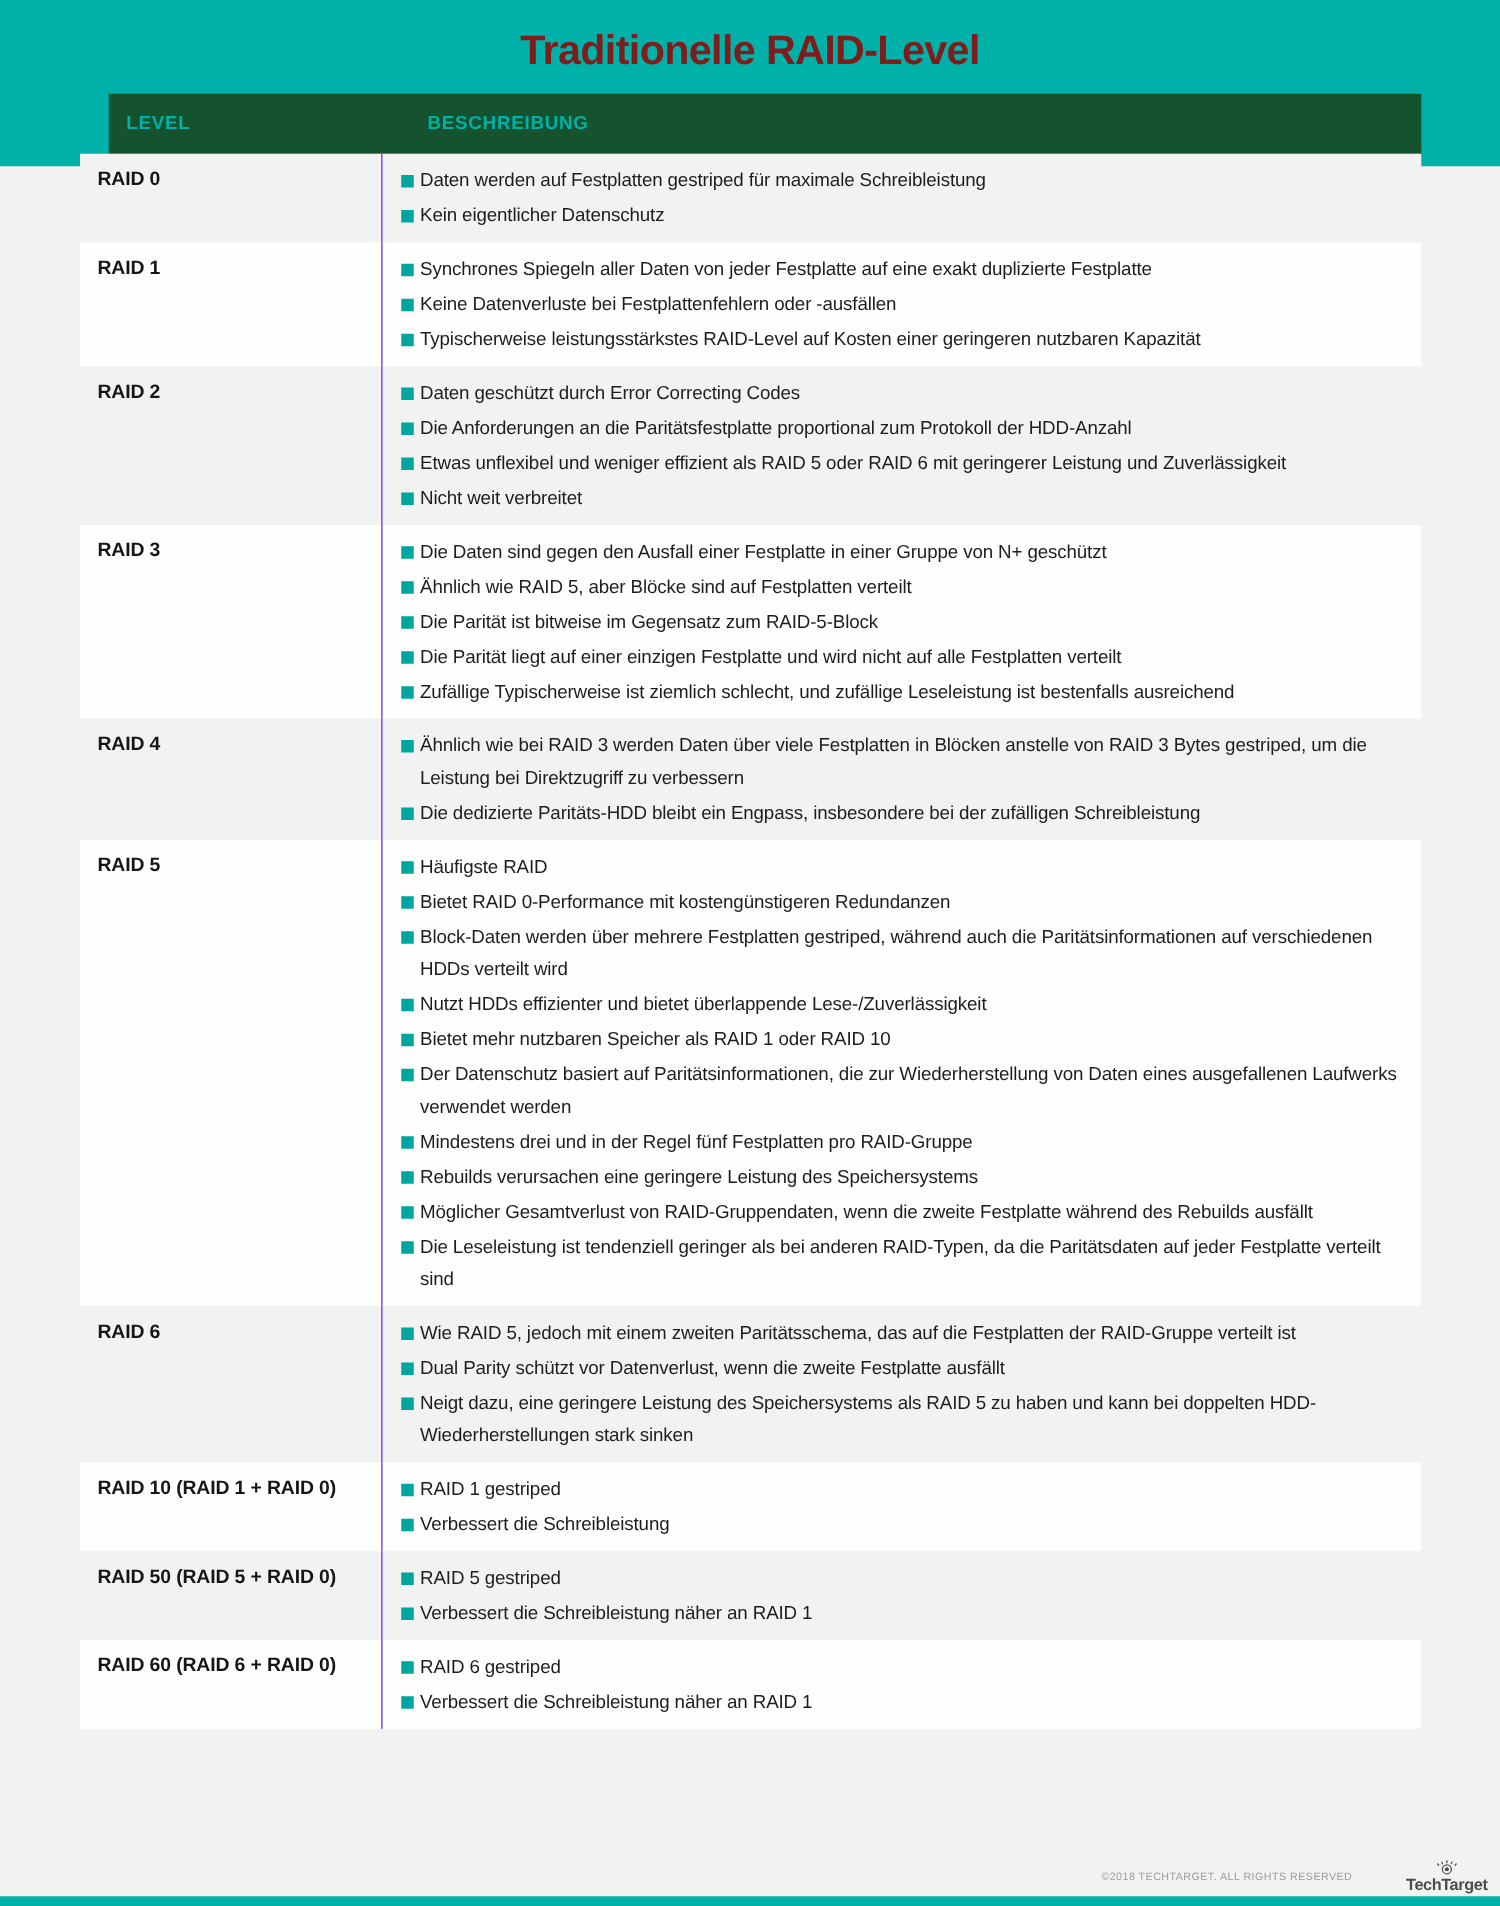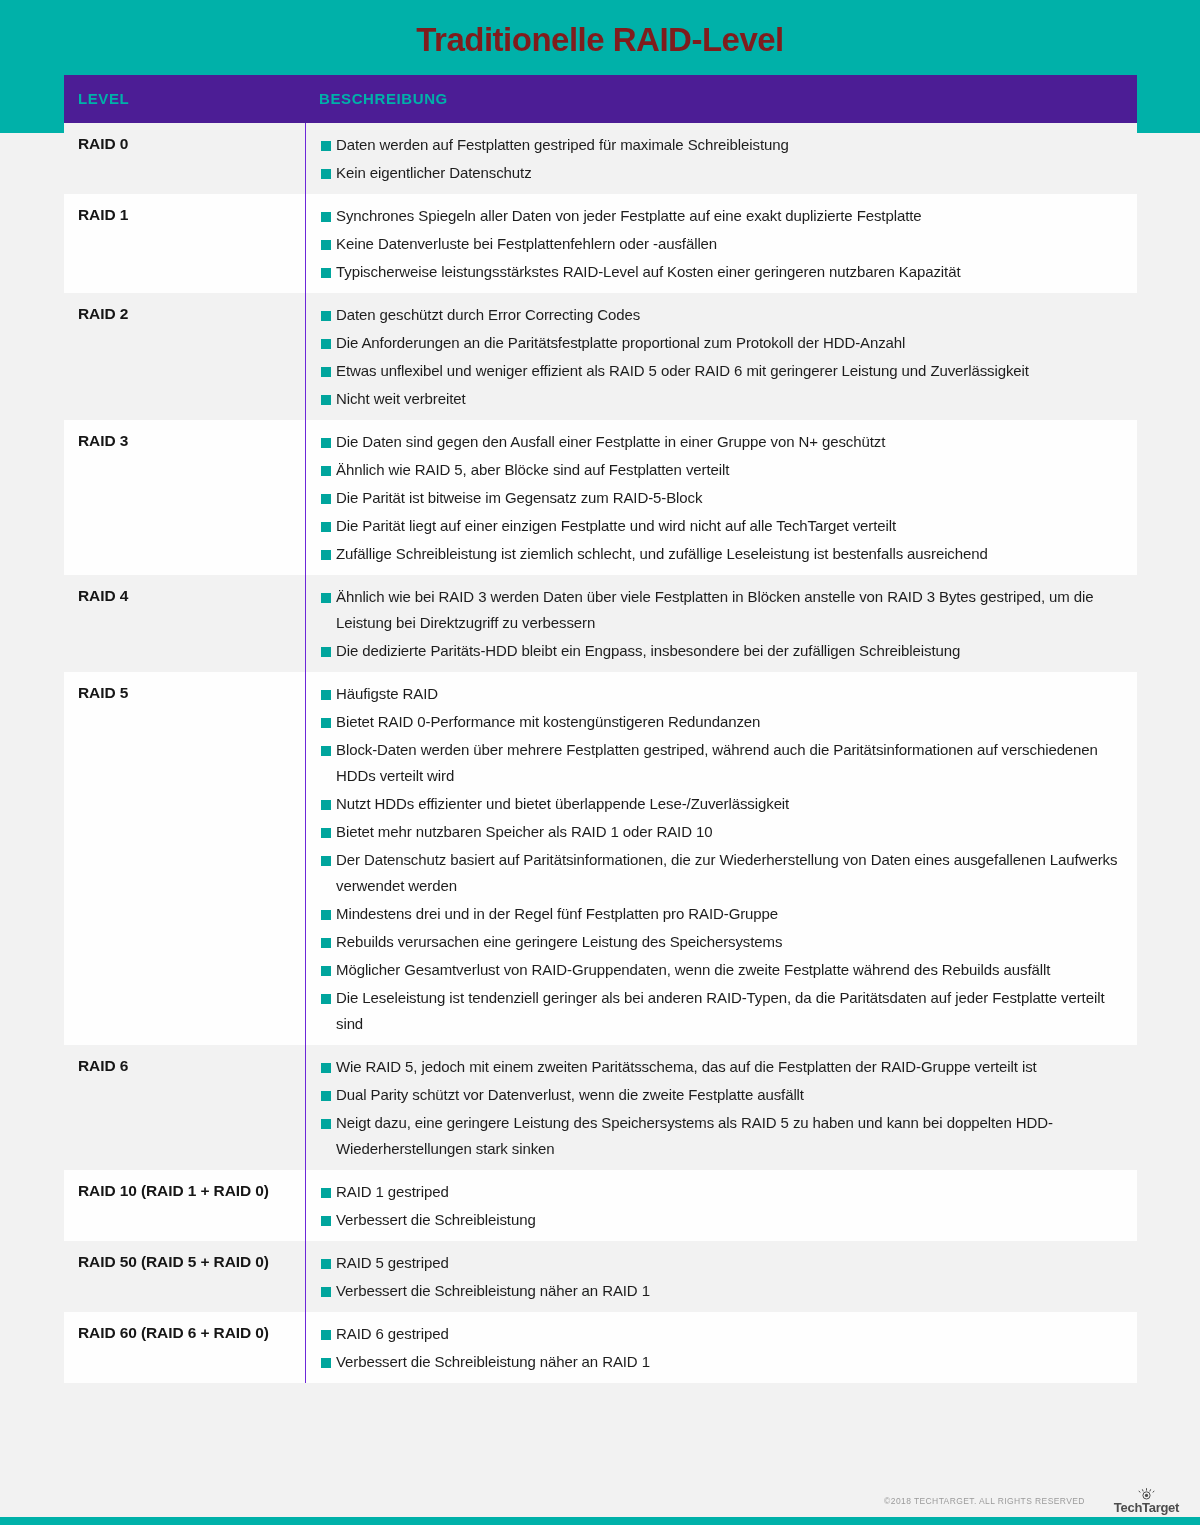--- a/index.html
+++ b/index.html
@@ -32,23 +32,24 @@
     letter-spacing:-0.5px;
   }
   .table{
     position:absolute;
     left:64px;
     top:75px;
     width:1073px;
   }
   .thead{
     display:flex;
-    background:#4c1d95;
+    background:#14532d;
     height:48px;
     line-height:48px;
+    margin-left:23px;
   }
   .th{
     color:#00b1a9;
     font-size:15px;
     font-weight:bold;
     letter-spacing:0.6px;
   }
   .th-level{
     width:241px;
     box-sizing:border-box;
@@ -96,25 +97,25 @@
     width:10px;
     height:10px;
     background:#00a59d;
     margin-right:5px;
     vertical-align:baseline;
     position:relative;
     top:0.5px;
   }
   .footer{
     position:absolute;
-    right:21px;
+    right:10px;
     bottom:11px;
     display:flex;
     align-items:center;
-    gap:9px;
+    gap:23px;
     justify-content:flex-end;
   }
   .copyright{
     font-size:8.5px;
     color:#9b9b9b;
     letter-spacing:0.4px;
     white-space:nowrap;
   }
   .brand{
     display:flex;
@@ -188,23 +189,23 @@
 
   <div class="row">
     <div class="cell-level">RAID 3</div>
     <div class="cell-desc">
   <div class="item"><span class="bullet"></span><span>Die Daten sind gegen den Ausfall einer Festplatte in einer Gruppe von N+ geschützt</span></div>
 
   <div class="item"><span class="bullet"></span><span>Ähnlich wie RAID 5, aber Blöcke sind auf Festplatten verteilt</span></div>
 
   <div class="item"><span class="bullet"></span><span>Die Parität ist bitweise im Gegensatz zum RAID-5-Block</span></div>
 
-  <div class="item"><span class="bullet"></span><span>Die Parität liegt auf einer einzigen Festplatte und wird nicht auf alle TechTarget verteilt</span></div>
-
-  <div class="item"><span class="bullet"></span><span>Zufällige Schreibleistung ist ziemlich schlecht, und zufällige Leseleistung ist bestenfalls ausreichend</span></div>
+  <div class="item"><span class="bullet"></span><span>Die Parität liegt auf einer einzigen Festplatte und wird nicht auf alle Festplatten verteilt</span></div>
+
+  <div class="item"><span class="bullet"></span><span>Zufällige Typischerweise ist ziemlich schlecht, und zufällige Leseleistung ist bestenfalls ausreichend</span></div>
 </div>
   </div>
 
   <div class="row">
     <div class="cell-level">RAID 4</div>
     <div class="cell-desc">
   <div class="item"><span class="bullet"></span><span>Ähnlich wie bei RAID 3 werden Daten über viele Festplatten in Blöcken anstelle von RAID 3 Bytes gestriped, um die Leistung bei Direktzugriff zu verbessern</span></div>
 
 
 

